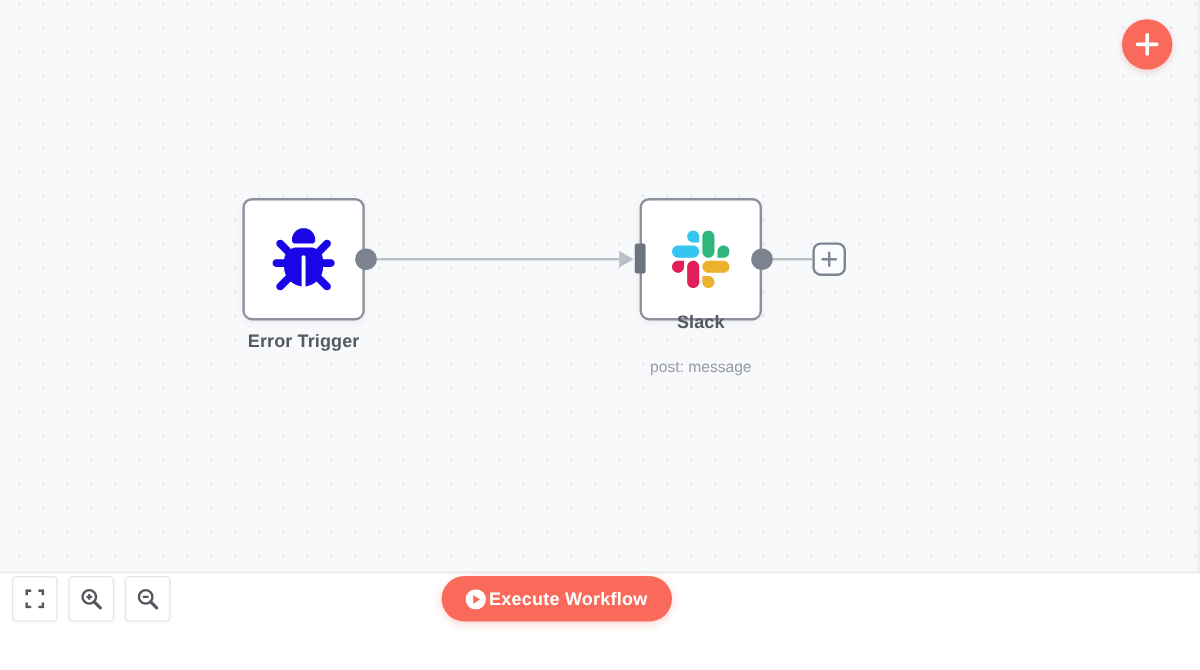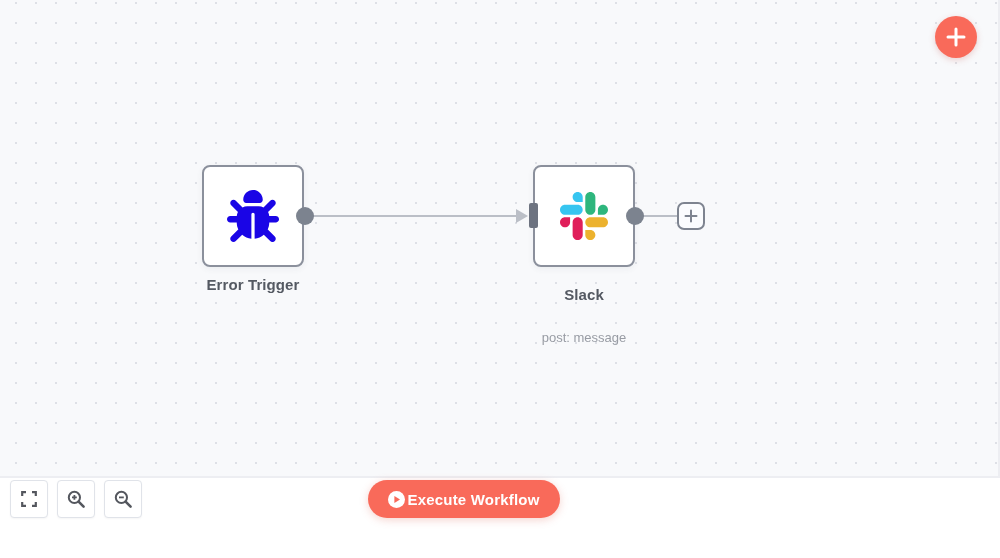--- a/index.html
+++ b/index.html
@@ -23,24 +23,24 @@
     cursor:pointer;
   }
   .node--error  { left:202px; top:165px; }
   .node--slack  { left:533px; top:165px; }
 
   .node-label {
     position:absolute; width:200px; text-align:center;
     font-size:15px; font-weight:600; color:#545962; letter-spacing:.1px;
   }
   .label--error { left:153px; top:276px; }
-  .label--slack { left:484px; top:286px; }
+  .label--slack { left:484px; top:260px; }
   .node-subtitle {
     position:absolute; width:200px; text-align:center;
-    font-size:13px; font-weight:400; color:#989ca4;margin-top:32px;
+    font-size:13px; font-weight:400; color:#989ca4;
   }
   .subtitle--slack { left:484px; top:298px; }
 
   
   .endpoint-dot {
     position:absolute; width:18px; height:18px; border-radius:50%;
     background:#7c838f; cursor:crosshair; z-index:3;
   }
   .dot--error-out { left:296px; top:207px; }
   .dot--slack-out { left:626px; top:207px; }

